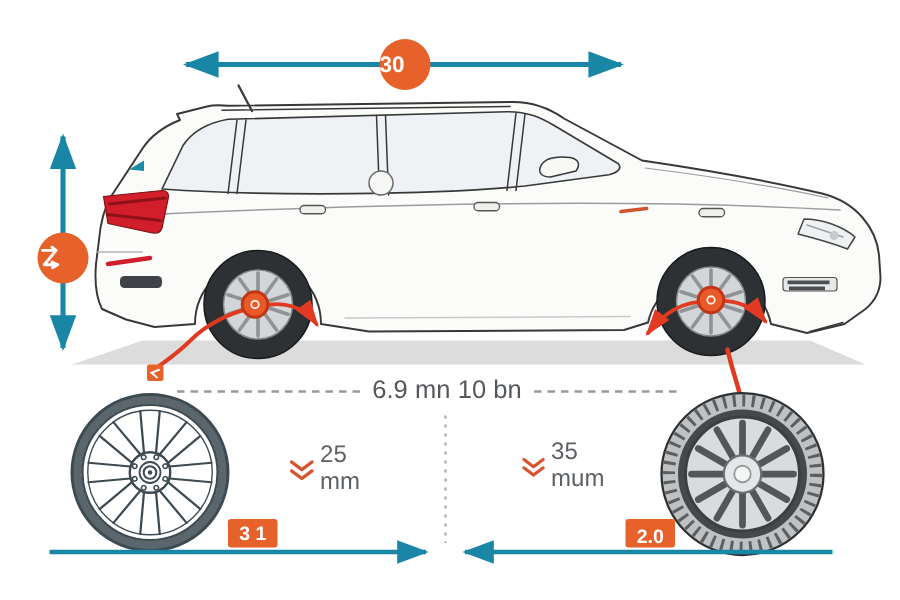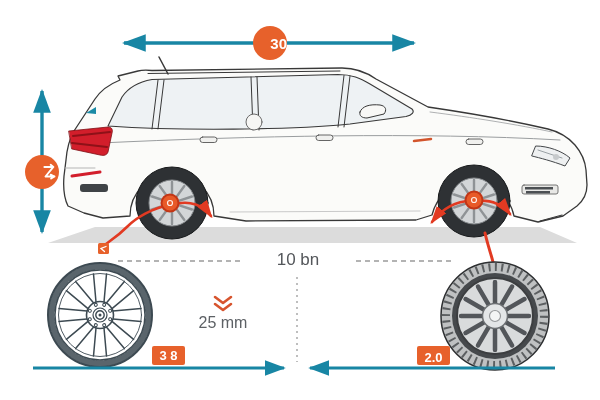--- a/index.html
+++ b/index.html
@@ -1,23 +1,23 @@
 <!DOCTYPE html>
 <html><head>
 <meta charset="utf-8">
 <style>
   html,body{margin:0;padding:0;background:#ffffff;font-family:"Liberation Sans",sans-serif;}
   .stage{position:relative;width:600px;height:400px;background:#ffffff;overflow:hidden;}
   .abs{position:absolute;}
   .badge-circle{width:34px;height:34px;border-radius:50%;background:#e7612b;color:#ffffff;
-    display:flex;align-items:center;justify-content:flex-end;font-weight:bold;font-size:15px;}
+    display:flex;align-items:center;justify-content:flex-start;font-weight:bold;font-size:15px;}
   .badge-rect{min-width:33px;height:19px;padding:0 3px;background:#e7612b;color:#ffffff;
     display:flex;align-items:center;justify-content:center;font-weight:bold;font-size:13px;border-radius:2px;box-sizing:border-box;}
   .measure-row{display:flex;justify-content:center;gap:5px;font-size:17px;color:#54575b;white-space:nowrap;}
-  .callout{display:flex;flex-direction:column;align-items:center;gap:2px;font-size:16px;color:#5d6165;}
+  .callout{display:flex;flex-direction:row;align-items:center;gap:2px;font-size:16px;color:#5d6165;}
   svg{display:block;}
 </style>
 </head>
 <body>
 
 <div class="stage">
 
   <svg class="abs" style="left:0;top:0;" width="600" height="400" viewBox="0 0 600 400">
     <defs>
       <marker id="tealArrow" viewBox="0 0 7 5.2" refX="6.4" refY="2.6" markerWidth="7" markerHeight="5.2" orient="auto-start-reverse">
@@ -217,32 +217,39 @@
     <span>30</span>
   </div>
 
   <div class="abs badge-circle" style="left:25px;top:155px;">
     <svg width="18" height="18" viewBox="0 0 16 16">
       <path d="M3,3.5 L11,3.5 L4,12 L12,12 M12,12 L8.6,10.4 M12,12 L9,13.8 M11,3.5 L8.6,1.6" fill="none" stroke="#ffffff" stroke-width="1.7" stroke-linecap="round" stroke-linejoin="round"></path>
     </svg>
   </div>
 
   <div class="abs measure-row" style="left:233px;top:250px;width:130px;">
+    <span>6.9 mn</span>
     <span>10 bn</span>
   </div>
 
   <div class="abs callout" style="left:191px;top:295px;width:64px;">
     <svg width="24" height="17" viewBox="0 0 24 17">
       <path d="M4,2 L12,8 L20,2 M4,9 L12,15 L20,9" fill="none" stroke="#d7542e" stroke-width="2.6" stroke-linecap="round" stroke-linejoin="round"></path>
     </svg>
     <span>25 mm</span>
   </div>
 
+  <div class="abs callout" style="left:346px;top:293px;width:68px;">
+    <svg width="24" height="17" viewBox="0 0 24 17">
+      <path d="M4,2 L12,8 L20,2 M4,9 L12,15 L20,9" fill="none" stroke="#d7542e" stroke-width="2.6" stroke-linecap="round" stroke-linejoin="round"></path>
+    </svg>
+    <span>35 mum</span>
+  </div>
 
   <div class="abs badge-rect" style="left:152px;top:346px;">
-    <span>3 8</span>
+    <span>3 1</span>
   </div>
 
   <div class="abs badge-rect" style="left:417px;top:346px;align-items:flex-end;">
     <span>2.0</span>
   </div>
 
 </div>
 
 </body></html>

